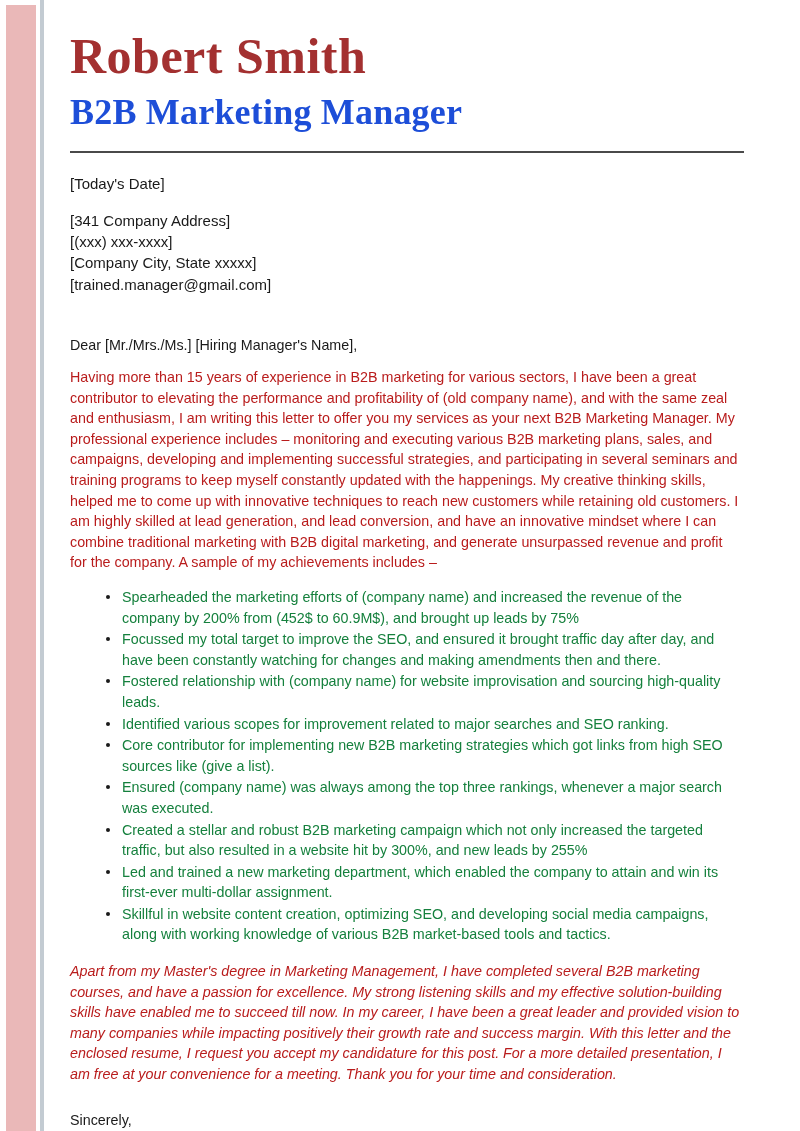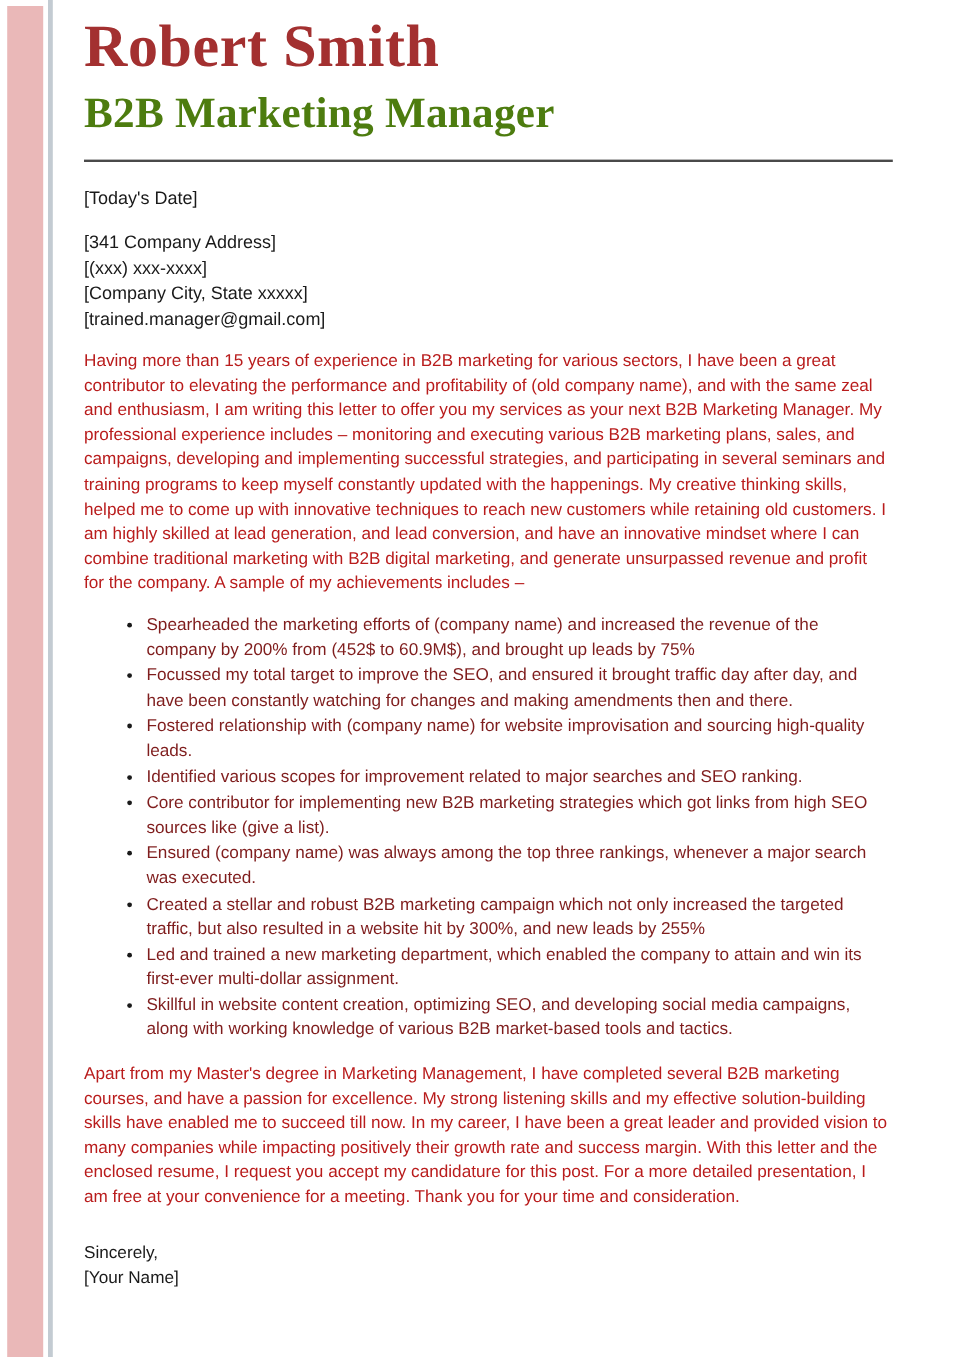--- a/index.html
+++ b/index.html
@@ -53,27 +53,27 @@
 
   
   .name {
     font-family: "Liberation Serif", serif;
     font-size: 50px;
     font-weight: 700;
     color: #a33030;
     letter-spacing: 0.5px;
     line-height: 1.06;
     margin: 0;
-    padding-top: 12px;
+    padding-top: 30px;
   }
   .job-title {
     font-family: "Liberation Serif", serif;
     font-size: 36px;
     font-weight: 700;
-    color: #4d7c0f;
+    color: #1d4ed8;
     line-height: 1.1;
     margin: 0;
     padding-top: 10px;
     letter-spacing: 0.2px;
   }
   .rule {
     height: 0;
     border-top: 2px solid #4a4a4a;
     margin-top: 18px;
     width: 674px;
@@ -109,36 +109,36 @@
   ul.bullets {
     list-style: none;
     margin: 10px 0 0 0;
     padding: 0;
     width: 672px;
   }
   ul.bullets li {
     position: relative;
     padding-left: 52px;
     font-size: 14.3px;
-    color: #7f1d1d;
+    color: #15803d;
     line-height: 1.44;
     margin-bottom: 1px;
   }
   ul.bullets li::before {
     content: "";
     position: absolute;
     left: 36px;
     top: 8px;
     width: 4px;
     height: 4px;
     border-radius: 50%;
     background: #1a1a1a;
   }
 
-  .closing-para { margin-top: 16px; }
+  .closing-para { margin-top: 16px; font-style: italic; }
 
   .signoff {
     font-size: 14.3px;
     color: #1a1a1a;
     line-height: 1.42;
     margin-top: 26px;
   }
 </style>
 </head>
 <body>
@@ -156,20 +156,21 @@
 
     <div class="meta date-line">[Today's Date]</div>
 
     <div class="meta address-block">
       <div>[341 Company Address]</div>
       <div>[(xxx) xxx-xxxx]</div>
       <div>[Company City, State xxxxx]</div>
       <div>[trained.manager@gmail.com]</div>
     </div>
 
+    <div class="salutation">Dear [Mr./Mrs./Ms.] [Hiring Manager's Name],</div>
 
     <p class="para">Having more than 15 years of experience in B2B marketing for various sectors, I have been a great contributor to elevating the performance and profitability of (old company name), and with the same zeal and enthusiasm, I am writing this letter to offer you my services as your next B2B Marketing Manager. My professional experience includes – monitoring and executing various B2B marketing plans, sales, and campaigns, developing and implementing successful strategies, and participating in several seminars and training programs to keep myself constantly updated with the happenings. My creative thinking skills, helped me to come up with innovative techniques to reach new customers while retaining old customers. I am highly skilled at lead generation, and lead conversion, and have an innovative mindset where I can combine traditional marketing with B2B digital marketing, and generate unsurpassed revenue and profit for the company. A sample of my achievements includes –</p>
 
     <ul class="bullets">
       <li>Spearheaded the marketing efforts of (company name) and increased the revenue of the company by 200% from (452$ to 60.9M$), and brought up leads by 75%</li>
       <li>Focussed my total target to improve the SEO, and ensured it brought traffic day after day, and have been constantly watching for changes and making amendments then and there.</li>
       <li>Fostered relationship with (company name) for website improvisation and sourcing high-quality leads.</li>
       <li>Identified various scopes for improvement related to major searches and SEO ranking.</li>
       <li>Core contributor for implementing new B2B marketing strategies which got links from high SEO sources like (give a list).</li>
       <li>Ensured (company name) was always among the top three rankings, whenever a major search was executed.</li>

